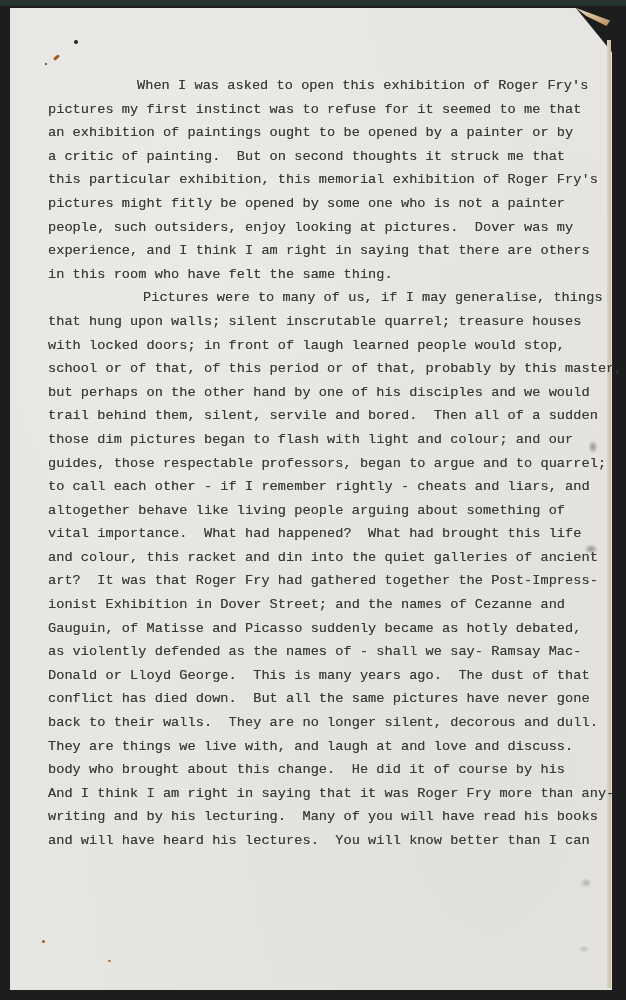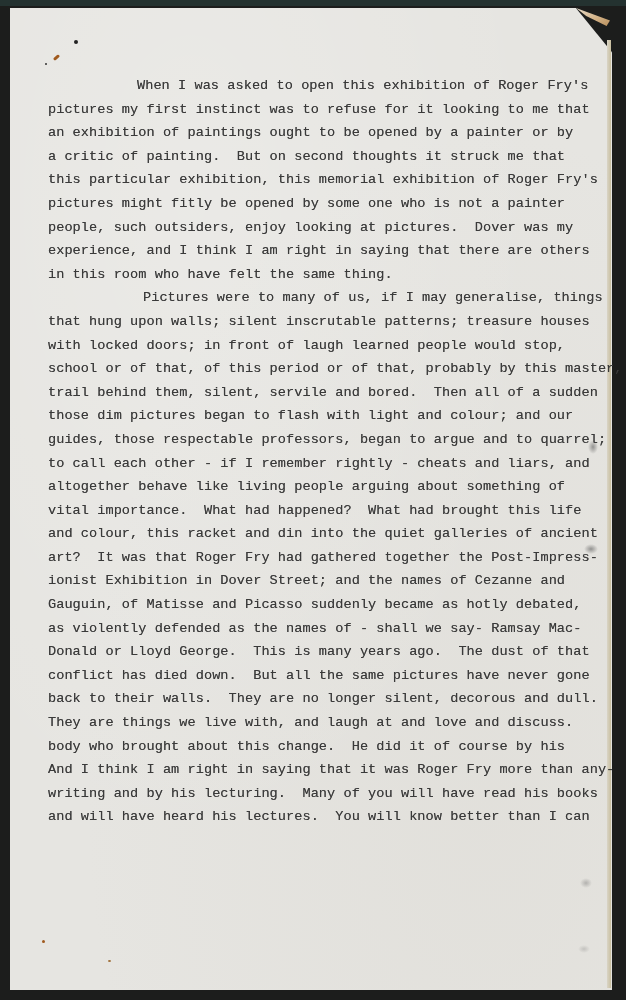--- a/index.html
+++ b/index.html
@@ -101,33 +101,34 @@
 <div class="speck speck-4"></div>
 <div class="speck speck-5"></div>
 <div class="smudge smudge-1"></div>
 <div class="smudge smudge-2"></div>
 <div class="smudge smudge-3"></div>
 <div class="smudge smudge-4"></div>
 
 <div class="text-block">
 
   <div class="line indent">When I was asked to open this exhibition of Roger Fry's</div>
-  <div class="line">pictures my first instinct was to refuse for it looking to me that</div>
+  <div class="line">pictures my first instinct was to refuse for it seemed to me that</div>
   <div class="line">an exhibition of paintings ought to be opened by a painter or by</div>
   <div class="line">a critic of painting.  But on second thoughts it struck me that</div>
   <div class="line">this particular exhibition, this memorial exhibition of Roger Fry's</div>
   <div class="line">pictures might fitly be opened by some one who is not a painter</div>
   <div class="line">people, such outsiders, enjoy looking at pictures.  Dover was my</div>
   <div class="line">experience, and I think I am right in saying that there are others</div>
   <div class="line">in this room who have felt the same thing.</div>
 
   <div class="line indent2">Pictures were to many of us, if I may generalise, things</div>
-  <div class="line">that hung upon walls; silent inscrutable patterns; treasure houses</div>
+  <div class="line">that hung upon walls; silent inscrutable quarrel; treasure houses</div>
   <div class="line">with locked doors; in front of laugh learned people would stop,</div>
   <div class="line">school or of that, of this period or of that, probably by this master,</div>
+  <div class="line">but perhaps on the other hand by one of his disciples and we would</div>
   <div class="line">trail behind them, silent, servile and bored.  Then all of a sudden</div>
   <div class="line">those dim pictures began to flash with light and colour; and our</div>
   <div class="line">guides, those respectable professors, began to argue and to quarrel;</div>
   <div class="line">to call each other - if I remember rightly - cheats and liars, and</div>
   <div class="line">altogether behave like living people arguing about something of</div>
   <div class="line">vital importance.  What had happened?  What had brought this life</div>
   <div class="line">and colour, this racket and din into the quiet galleries of ancient</div>
   <div class="line">art?  It was that Roger Fry had gathered together the Post-Impress-</div>
   <div class="line">ionist Exhibition in Dover Street; and the names of Cezanne and</div>
   <div class="line">Gauguin, of Matisse and Picasso suddenly became as hotly debated,</div>

